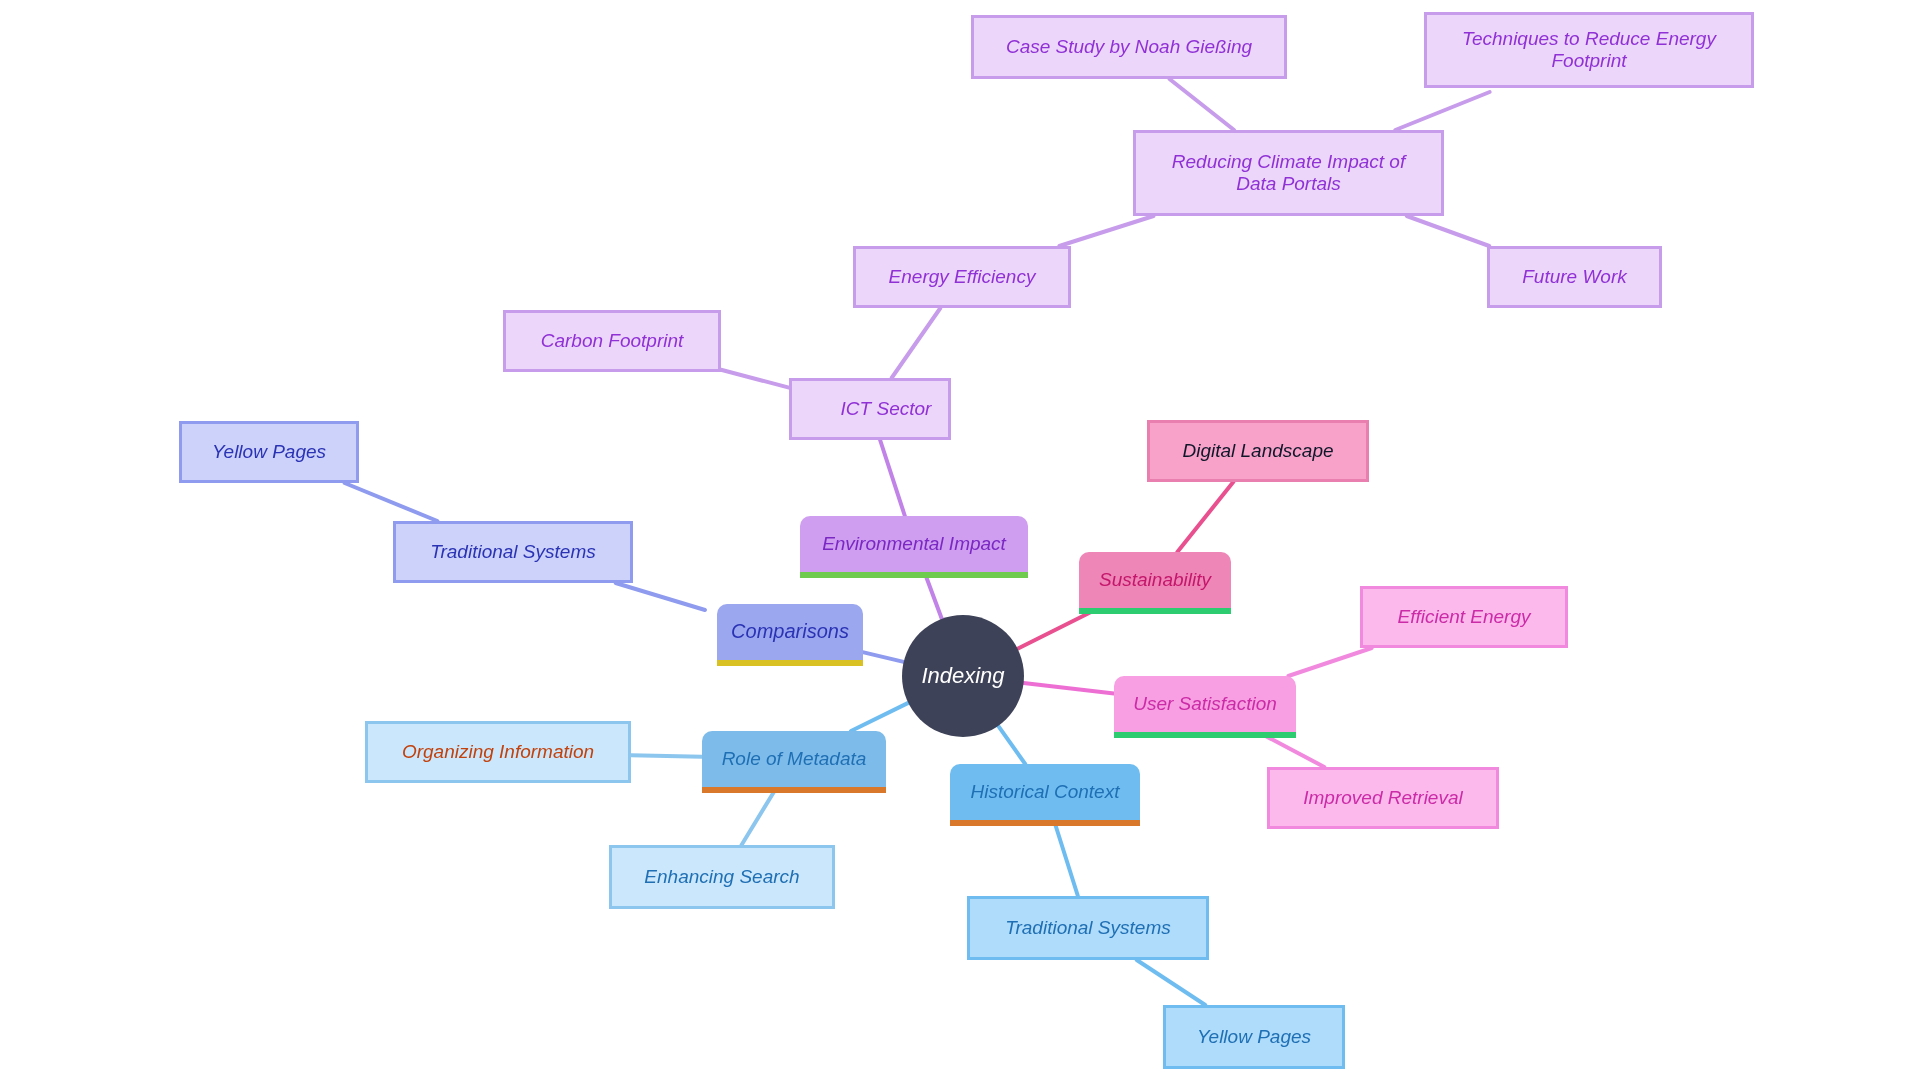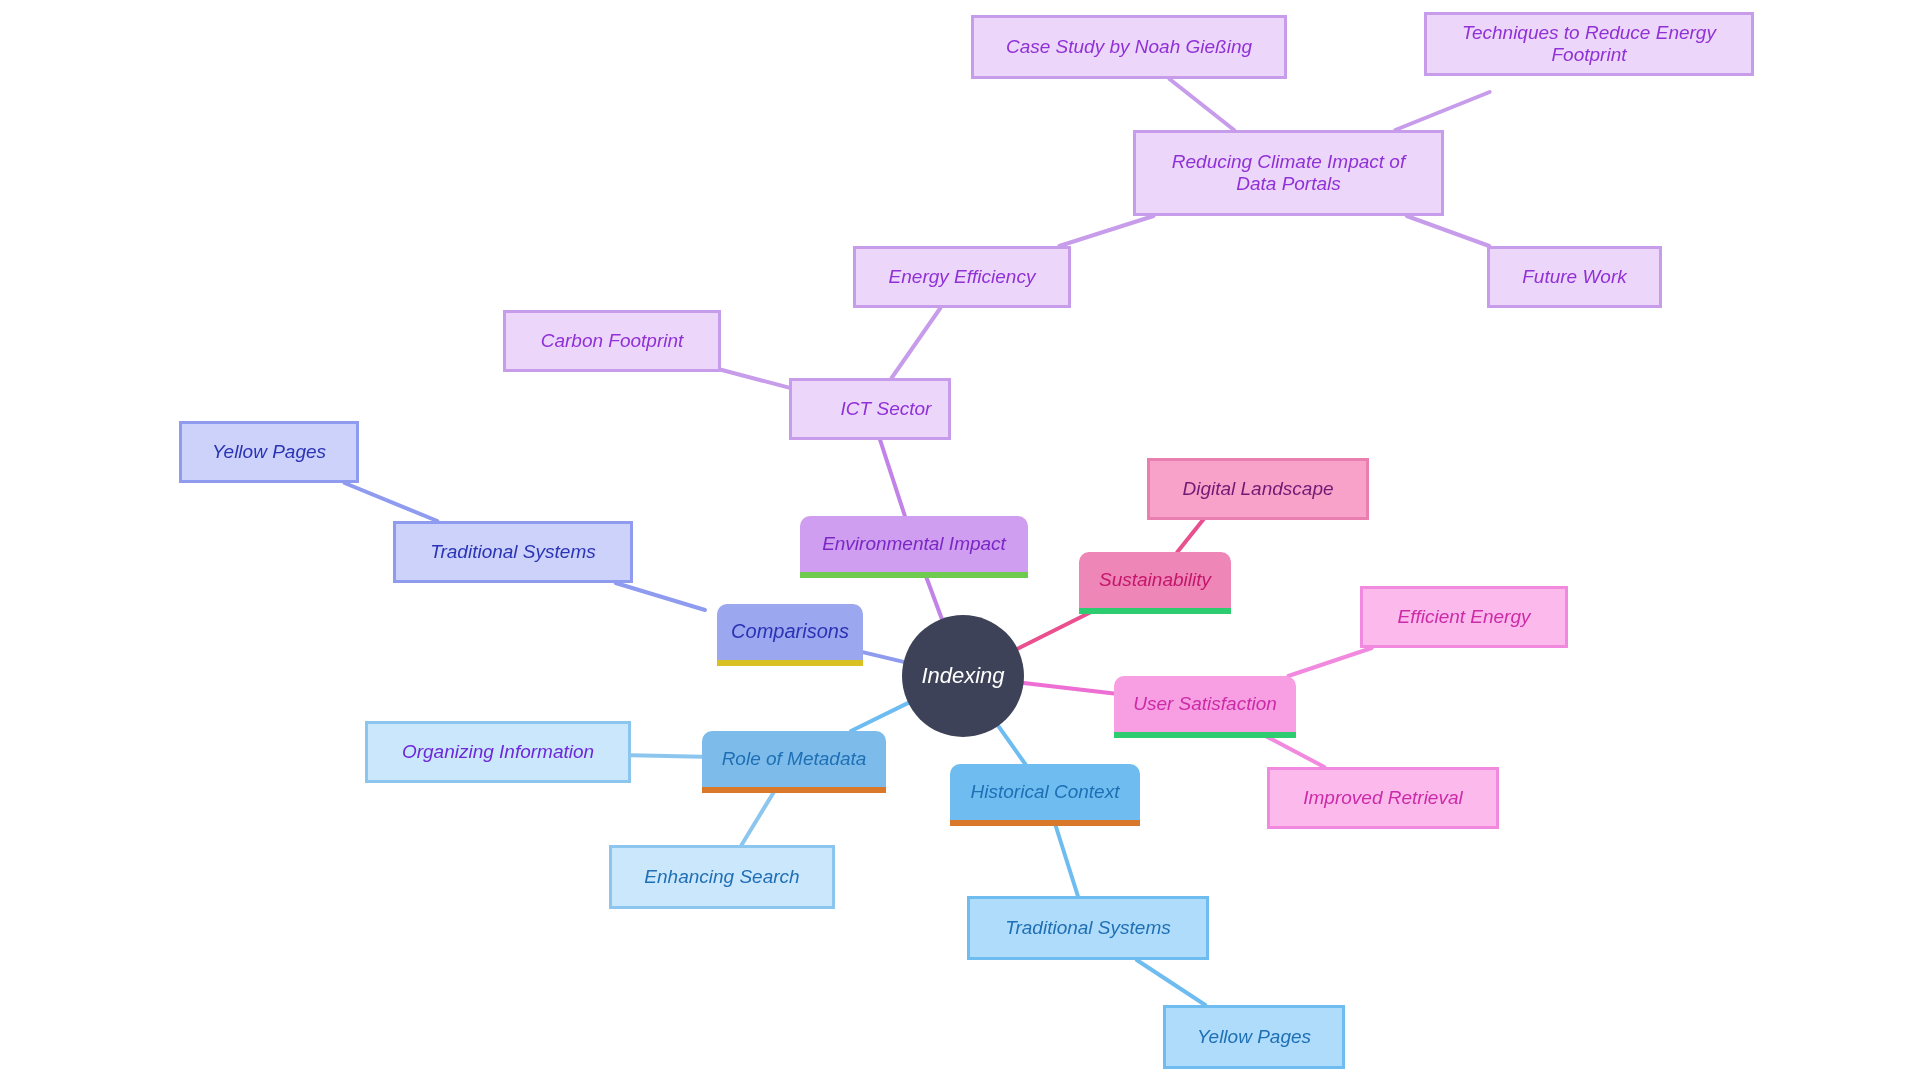--- a/index.html
+++ b/index.html
@@ -88,31 +88,31 @@
     </svg>
   <div id="node-layer">
       <div class="node root" style="left: 902px; top: 615px; width: 122px; height: 122px; background: rgb(62, 66, 88); color: rgb(255, 255, 255); font-size: 22px;"><span>Indexing</span></div>
       <div class="node tab" style="left: 800px; top: 516px; width: 228px; height: 56px; background: rgb(207, 158, 240); color: rgb(122, 39, 196); font-size: 19px;"><span>Environmental Impact</span><span class="accent" style="background: rgb(110, 203, 79);"></span></div>
       <div class="node rect" style="left: 789px; top: 378px; width: 162px; height: 62px; background: rgb(236, 214, 250); color: rgb(144, 49, 214); font-size: 19px; border-color: rgb(199, 156, 235); padding-left: 32px;"><span>ICT Sector</span></div>
       <div class="node rect" style="left: 503px; top: 310px; width: 218px; height: 62px; background: rgb(236, 214, 250); color: rgb(144, 49, 214); font-size: 19px; border-color: rgb(199, 156, 235);"><span>Carbon Footprint</span></div>
       <div class="node rect" style="left: 853px; top: 246px; width: 218px; height: 62px; background: rgb(236, 214, 250); color: rgb(144, 49, 214); font-size: 19px; border-color: rgb(199, 156, 235);"><span>Energy Efficiency</span></div>
       <div class="node rect" style="left: 1133px; top: 130px; width: 311px; height: 86px; background: rgb(236, 214, 250); color: rgb(144, 49, 214); font-size: 19px; border-color: rgb(199, 156, 235);"><span>Reducing Climate Impact of
 Data Portals</span></div>
       <div class="node rect" style="left: 971px; top: 15px; width: 316px; height: 64px; background: rgb(236, 214, 250); color: rgb(144, 49, 214); font-size: 19px; border-color: rgb(199, 156, 235);"><span>Case Study by Noah Gießing</span></div>
-      <div class="node rect" style="left: 1424px; top: 12px; width: 330px; height: 64px; background: rgb(236, 214, 250); color: rgb(144, 49, 214); font-size: 19px; border-color: rgb(199, 156, 235);"><span>Techniques to Reduce Energy
+      <div class="node rect" style="left: 1424px; top: 12px; width: 330px; height: 76px; background: rgb(236, 214, 250); color: rgb(144, 49, 214); font-size: 19px; border-color: rgb(199, 156, 235);"><span>Techniques to Reduce Energy
 Footprint</span></div>
       <div class="node rect" style="left: 1487px; top: 246px; width: 175px; height: 62px; background: rgb(236, 214, 250); color: rgb(144, 49, 214); font-size: 19px; border-color: rgb(199, 156, 235);"><span>Future Work</span></div>
       <div class="node tab" style="left: 705px; top: 604px; width: 146px; height: 56px; background: rgb(155, 167, 238); color: rgb(43, 51, 181); font-size: 20px; margin-left: 12px;"><span>Comparisons</span><span class="accent" style="background: rgb(217, 193, 36);"></span></div>
       <div class="node rect" style="left: 393px; top: 521px; width: 240px; height: 62px; background: rgb(204, 210, 250); color: rgb(43, 51, 181); font-size: 19px; border-color: rgb(142, 155, 238);"><span>Traditional Systems</span></div>
       <div class="node rect" style="left: 179px; top: 421px; width: 180px; height: 62px; background: rgb(204, 210, 250); color: rgb(43, 51, 181); font-size: 19px; border-color: rgb(142, 155, 238);"><span>Yellow Pages</span></div>
       <div class="node tab" style="left: 1079px; top: 552px; width: 152px; height: 56px; background: rgb(238, 134, 183); color: rgb(196, 22, 107); font-size: 19px;"><span>Sustainability</span><span class="accent" style="background: rgb(46, 204, 113);"></span></div>
-      <div class="node rect" style="left: 1147px; top: 420px; width: 222px; height: 62px; background: rgb(248, 162, 201); color: #701a75; font-size: 19px; border-color: rgb(232, 127, 174); margin-top: 38px;"><span>Digital Landscape</span></div>
+      <div class="node rect" style="left: 1147px; top: 420px; width: 222px; height: 62px; background: rgb(248, 162, 201); color: #0f172a; font-size: 19px; border-color: rgb(232, 127, 174);"><span>Digital Landscape</span></div>
       <div class="node tab" style="left: 1114px; top: 676px; width: 182px; height: 56px; background: rgb(247, 159, 226); color: rgb(204, 43, 167); font-size: 19px;"><span>User Satisfaction</span><span class="accent" style="background: rgb(46, 204, 113);"></span></div>
       <div class="node rect" style="left: 1360px; top: 586px; width: 208px; height: 62px; background: rgb(251, 185, 236); color: rgb(204, 43, 167); font-size: 19px; border-color: rgb(241, 138, 222);"><span>Efficient Energy</span></div>
       <div class="node rect" style="left: 1267px; top: 767px; width: 232px; height: 62px; background: rgb(251, 185, 236); color: rgb(204, 43, 167); font-size: 19px; border-color: rgb(241, 138, 222);"><span>Improved Retrieval</span></div>
       <div class="node tab" style="left: 702px; top: 731px; width: 184px; height: 56px; background: rgb(125, 188, 234); color: rgb(31, 111, 181); font-size: 19px; text-align: center;"><span>Role of Metadata</span><span class="accent" style="background: rgb(217, 120, 42);"></span></div>
-      <div class="node rect" style="left: 365px; top: 721px; width: 266px; height: 62px; background: rgb(203, 231, 251); color: #6d28d9; font-size: 19px; border-color: rgb(140, 198, 238);"><span>Organizing Information</span></div>
+      <div class="node rect" style="left: 365px; top: 721px; width: 266px; height: 62px; background: rgb(203, 231, 251); color: #c2410c; font-size: 19px; border-color: rgb(140, 198, 238);"><span>Organizing Information</span></div>
       <div class="node rect" style="left: 609px; top: 845px; width: 226px; height: 64px; background: rgb(203, 231, 251); color: rgb(31, 111, 181); font-size: 19px; border-color: rgb(140, 198, 238);"><span>Enhancing Search</span></div>
       <div class="node tab" style="left: 950px; top: 764px; width: 190px; height: 56px; background: rgb(111, 189, 240); color: rgb(31, 111, 181); font-size: 19px;"><span>Historical Context</span><span class="accent" style="background: rgb(217, 120, 42);"></span></div>
       <div class="node rect" style="left: 967px; top: 896px; width: 242px; height: 64px; background: rgb(174, 220, 250); color: rgb(31, 111, 181); font-size: 19px; border-color: rgb(111, 189, 240);"><span>Traditional Systems</span></div>
       <div class="node rect" style="left: 1163px; top: 1005px; width: 182px; height: 64px; background: rgb(174, 220, 250); color: rgb(31, 111, 181); font-size: 19px; border-color: rgb(111, 189, 240);"><span>Yellow Pages</span></div>
     </div>
 </div>
 
 </body></html>

